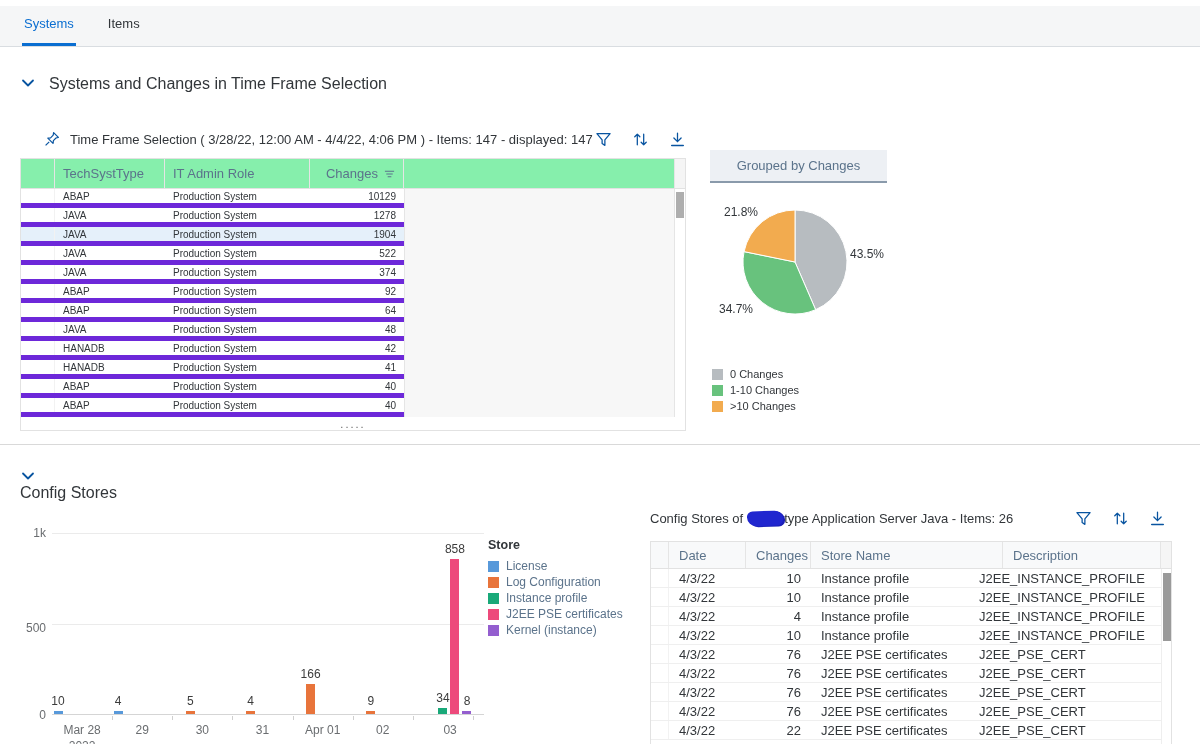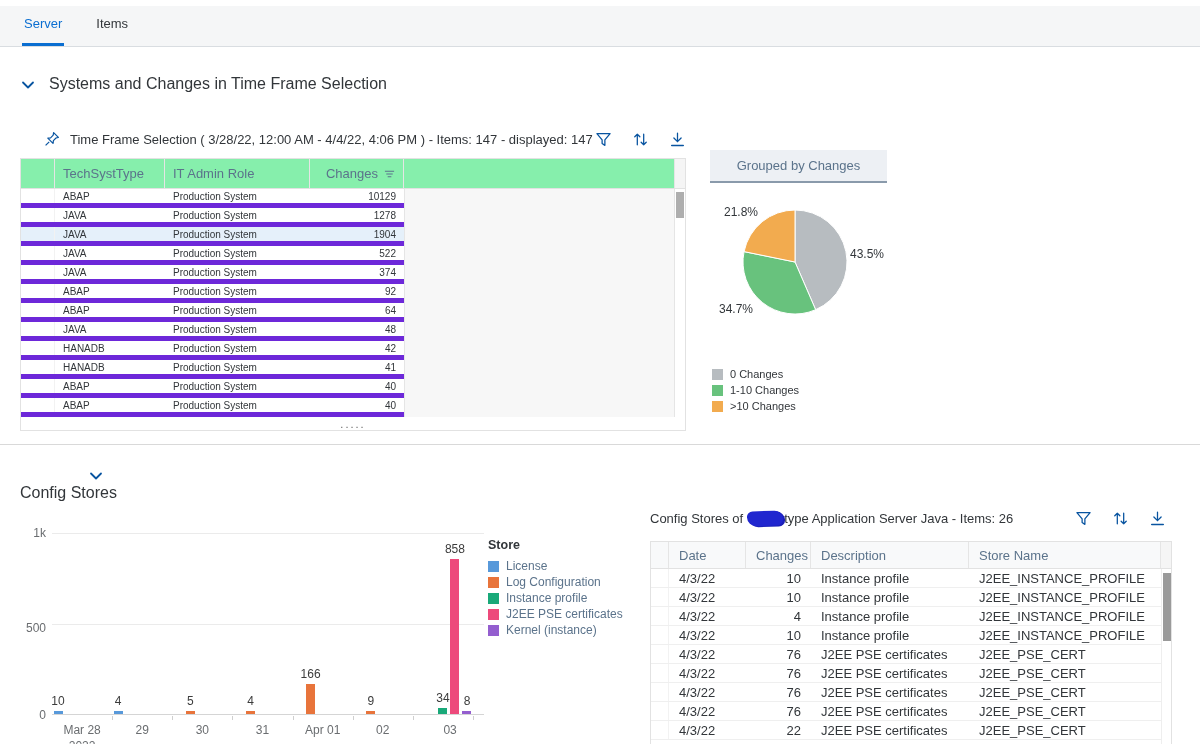--- a/index.html
+++ b/index.html
@@ -10,21 +10,21 @@
   
   .tabbar { position:absolute; top:0; left:0; width:1200px; height:47px;
             background:linear-gradient(#ffffff 0 6px,#f5f6f7 6px 100%);
             border-bottom:1px solid #d9dde1; display:flex; align-items:stretch; padding-left:22px; }
   .tab { position:relative; display:flex; align-items:center; padding:0 2px; margin-right:30px;
          font-size:13px; color:#32363a; cursor:pointer; }
   .tab.active { color:#0a6ed1; }
   .tab.active::after { content:""; position:absolute; left:0; right:0; bottom:0; height:3px; background:#0a6ed1; }
 
   
-  .sec-header { position:absolute; left:20px; display:flex; align-items:flex-end; }
+  .sec-header { position:absolute; left:20px; display:flex; align-items:flex-start; }
   .sec-header .chev { width:16px; height:16px; margin-right:13px; }
   .sec-title { font-size:16px; color:#32363a; }
   #sec1 { top:75px; }
   #sec2 { top:468px;flex-direction:column; }
   .divider { position:absolute; top:444px; left:0; width:1200px; height:1px; background:#d9d9d9; }
 
   
   .toolbar1 { position:absolute; top:124px; left:20px; width:666px; height:30px;
               display:flex; align-items:center; }
   .toolbar1 .pin { width:16px; height:16px; margin:0 10px 0 24px; }
@@ -133,21 +133,21 @@
   .t2-scroll { position:absolute; top:0; right:0; width:10px; height:200px; background:#fff; border-left:1px solid #eee; }
   .t2-thumb { position:absolute; top:4px; left:1px; width:8px; height:68px; background:#9a9a9a; }
 </style>
 </head>
 <body>
 
 <div class="screen">
 
   <div class="tabbar">
     <div class="tab active">
-      <span>Server</span>
+      <span>Systems</span>
     </div>
     <div class="tab">
       <span>Items</span>
     </div>
   </div>
 
   <div class="sec-header" id="sec1">
     <svg class="chev" viewBox="0 0 16 16">
       <path d="M3 5.5l5 5 5-5" fill="none" stroke="#0854a0" stroke-width="1.8" stroke-linecap="round" stroke-linejoin="round"></path>
     </svg>
@@ -406,22 +406,22 @@
           <path d="M2.6 13.6h10.8" stroke-width="1.5"></path>
         </g>
       </svg>
     </div>
   </div>
   <div class="table2">
     <div class="t2-header">
       <div class="hc t2-hsel"></div>
       <div class="hc t2-hc1">Date</div>
       <div class="hc t2-hc2">Changes</div>
+      <div class="hc t2-hc4">Store Name</div>
       <div class="hc t2-hc3">Description</div>
-      <div class="hc t2-hc4">Store Name</div>
       <div class="t2-hscroll"></div>
     </div>
     <div class="t2-bodywrap">
       <div>
           <div class="t2-row">
             <div class="t2c t2-sel"></div>
             <div class="t2c t2-c1">4/3/22</div>
             <div class="t2c t2-c2">10</div>
             <div class="t2c t2-c3">Instance profile</div>
             <div class="t2c t2-c4">J2EE_INSTANCE_PROFILE</div>

